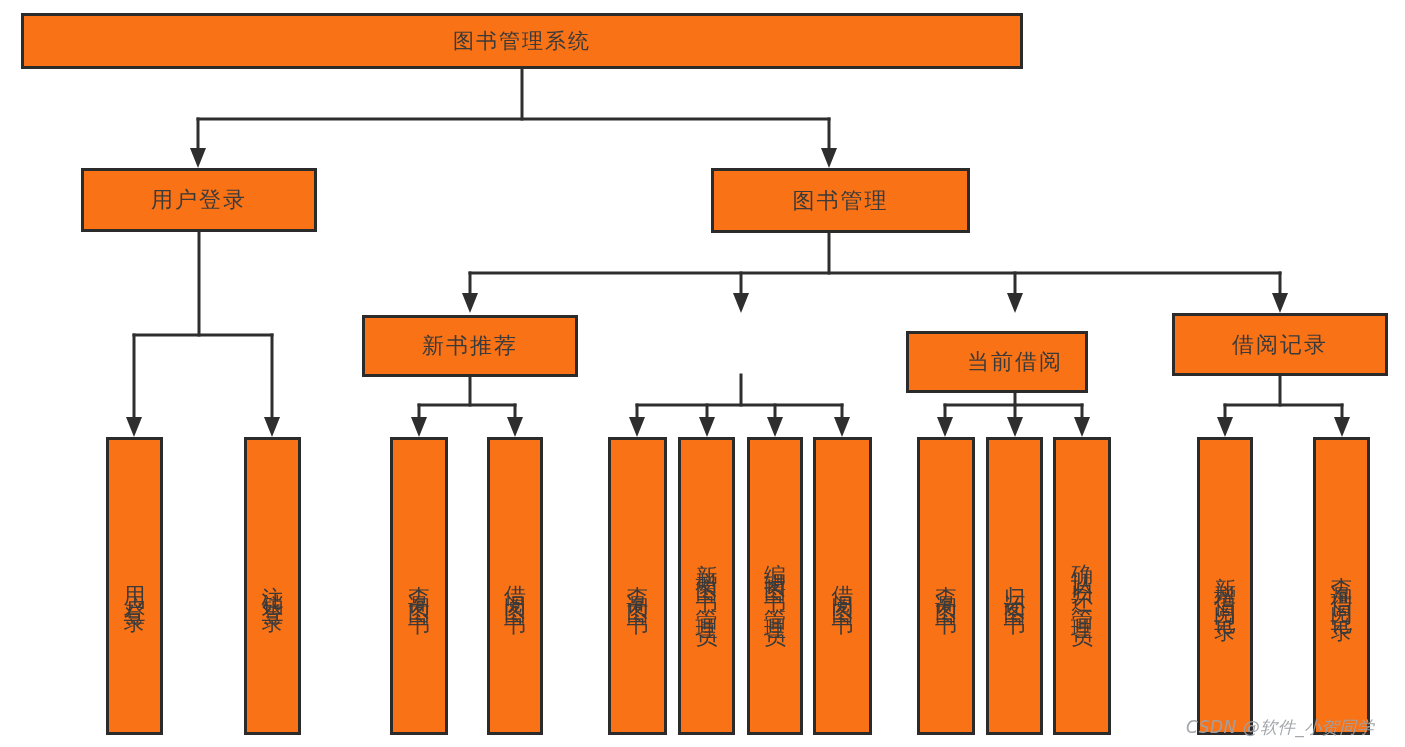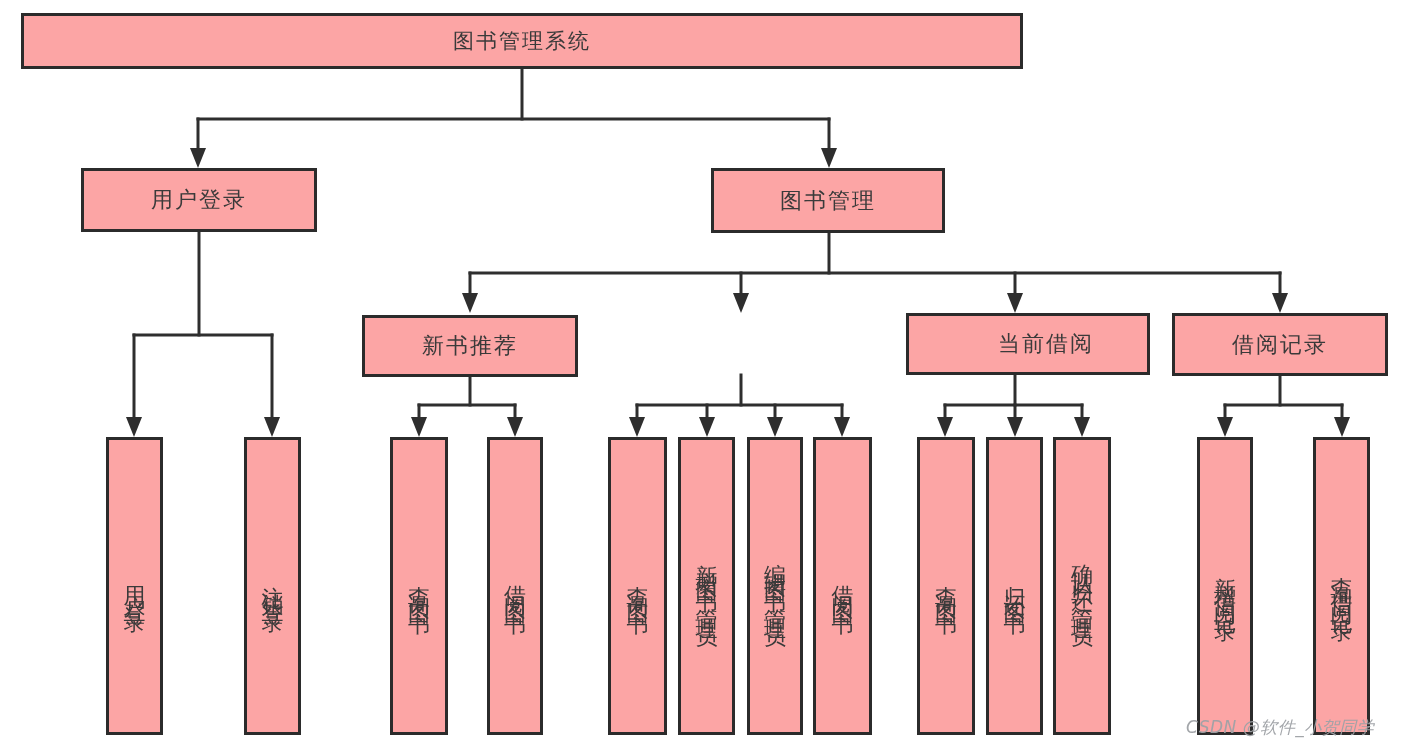--- a/index.html
+++ b/index.html
@@ -17,21 +17,21 @@
   }
   #connector-layer {
     position: absolute;
     left: 0;
     top: 0;
     z-index: 0;
   }
   .node {
     position: absolute;
     box-sizing: border-box;
-    background: #fca5a5;
+    background: #f97316;
     border: 3px solid #2b2b2b;
     color: #3a3a3a;
     display: flex;
     align-items: center;
     justify-content: center;
     z-index: 1;
     text-align: center;
     white-space: nowrap;
   }
   .h {
@@ -126,24 +126,24 @@
       <polygon points="1007,417 1023,417 1015,437"></polygon>
       <polygon points="1074,417 1090,417 1082,437"></polygon>
       <polygon points="1217,417 1233,417 1225,437"></polygon>
       <polygon points="1334,417 1350,417 1342,437"></polygon>
     </g>
   </svg>
 
   <div class="node h root-box" style="left:21px; top:13px; width:1002px; height:56px;">图书管理系统</div>
 
   <div class="node h" style="left:81px; top:168px; width:236px; height:64px;">用户登录</div>
-  <div class="node h" style="left:711px; top:168px; width:234px; height:65px;">图书管理</div>
+  <div class="node h" style="left:711px; top:168px; width:259px; height:65px;">图书管理</div>
 
   <div class="node h" style="left:362px; top:315px; width:216px; height:62px;">新书推荐</div>
-  <div class="node h" style="left:906px; top:313px; width:244px; height:62px;padding-left:36px;">当前借阅</div>
+  <div class="node h" style="left:906px; top:331px; width:182px; height:62px;padding-left:36px;">当前借阅</div>
   <div class="node h" style="left:1172px; top:313px; width:216px; height:63px;">借阅记录</div>
 
   <div class="node v" style="left:106px; top:437px; width:57px; height:298px;">用户登录</div>
   <div class="node v" style="left:244px; top:437px; width:57px; height:298px;">注销登录</div>
 
   <div class="node v" style="left:390px; top:437px; width:58px; height:298px;">查询图书</div>
   <div class="node v" style="left:487px; top:437px; width:56px; height:298px;">借阅图书</div>
 
   <div class="node v" style="left:608px; top:437px; width:59px; height:298px;">查询图书</div>
   <div class="node v" style="left:678px; top:437px; width:57px; height:298px;">新增图书（管理员）</div>

